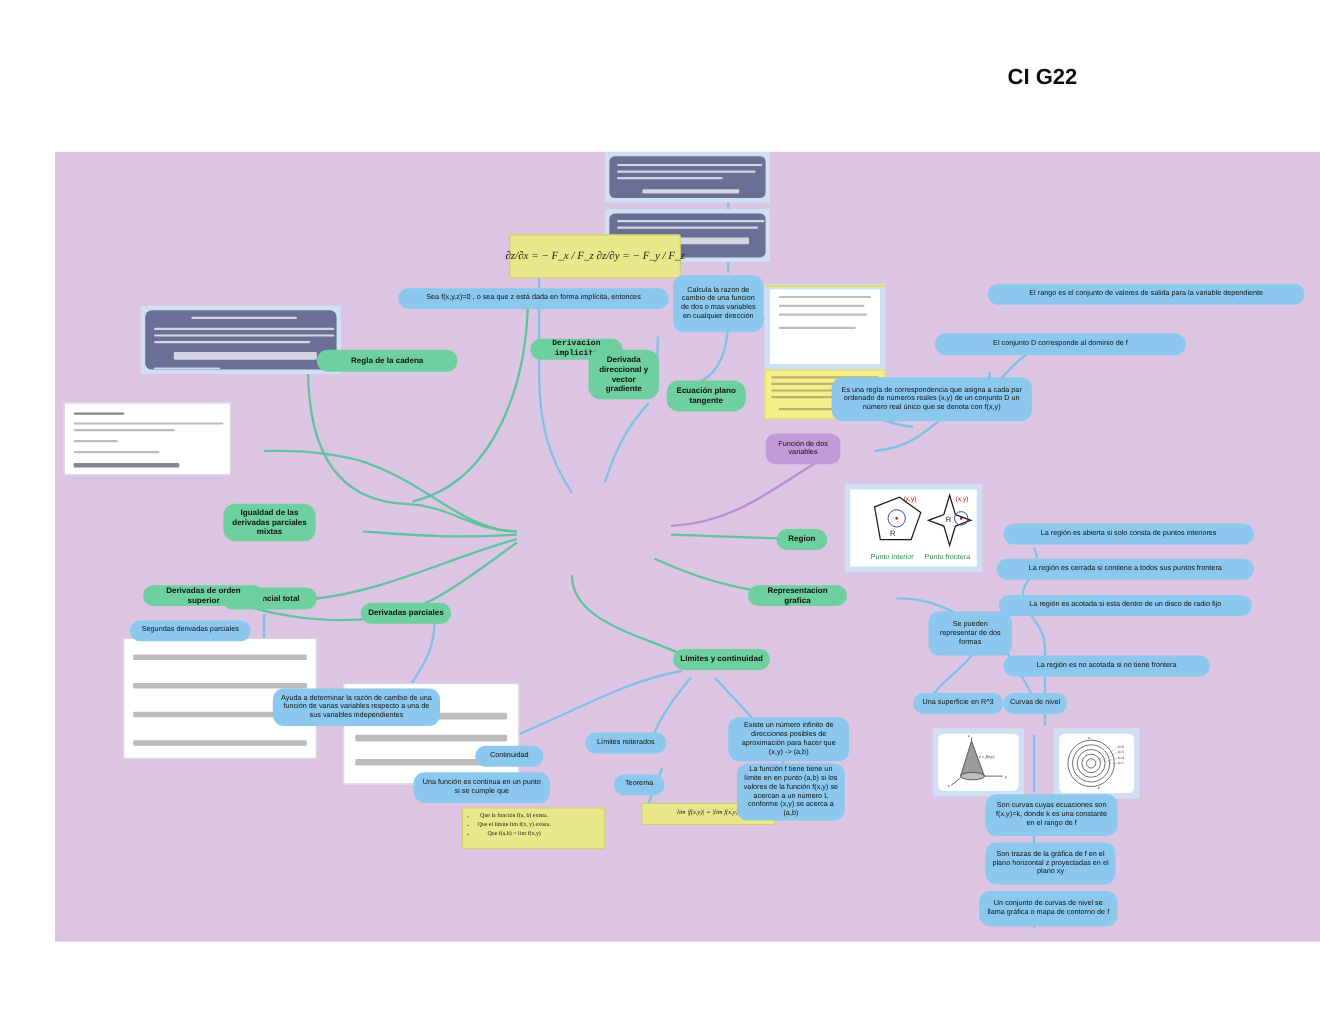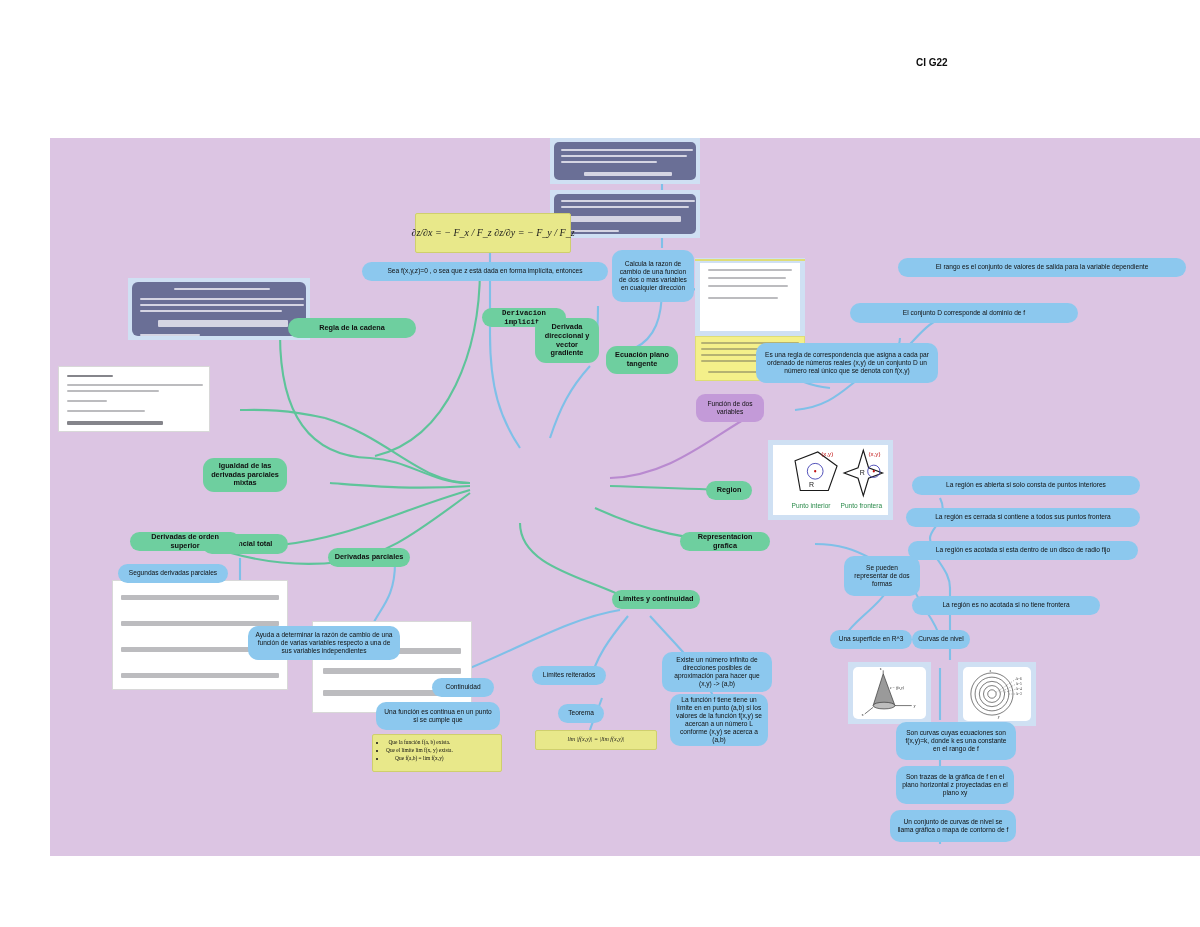--- a/index.html
+++ b/index.html
@@ -2,21 +2,21 @@
 <html><head>
 <meta charset="utf-8">
 <style>
   html,body{margin:0;padding:0;background:#ffffff;}
   body{width:1200px;height:927px;position:relative;
        font-family:"Liberation Sans",sans-serif;
        -webkit-font-smoothing:antialiased;overflow:hidden;}
 
   
   #header{position:absolute;left:916px;top:56px;width:280px;
-          font-size:10px;font-weight:700;color:#0d0d0d;line-height:1.42;}
+          font-size:20px;font-weight:700;color:#0d0d0d;line-height:1.42;}
   #header div{white-space:nowrap;}
 
   
   #canvas{position:absolute;left:50px;top:138px;width:1150px;height:718px;
           background:#dcc5e3;overflow:hidden;}
 
   
   #links{position:absolute;left:0;top:0;width:1150px;height:718px;}
   .ln-g{fill:none;stroke:#5ec49a;stroke-width:2.1;}
   .ln-b{fill:none;stroke:#7fc0e8;stroke-width:2.1;}
@@ -27,21 +27,21 @@
         display:flex;align-items:center;justify-content:center;
         text-align:center;border-radius:9px;padding:3px 6px;
         line-height:1.22;color:#101010;}
 
   .n-center{background:#49b3da;border-radius:10px;
             font-size:15.5px;font-weight:700;letter-spacing:.2px;
             color:#0a0a0a;line-height:1.3;}
   .n-green{background:#6ecf9f;font-size:7.3px;font-weight:600;border-radius:11px;}
   .n-blue{background:#8cc8ee;font-size:6.6px;border-radius:10px;}
   .n-purple{background:#c39ad8;font-size:6.6px;border-radius:9px;}
-  .n-yellow{background:#e8e88a;border:1px solid #cfcf6d;font-size:7px;border-radius:2px;}
+  .n-yellow{background:#e8e88a;border:1px solid #cfcf6d;font-size:7px;border-radius:2px;margin-left:48px;}
 
   
   .pic{position:absolute;box-sizing:border-box;overflow:hidden;
        background:#ffffff;border:1px solid #d8d8d8;}
   .pic.frame{background:#cfe0f3;padding:5px;border:none;}
   .pic .inner{width:100%;height:100%;background:#fff;position:relative;overflow:hidden;}
   .pic.slate{background:#6a6f96;border:none;border-radius:6px;}
   .pic.slateframe{background:#cfe0f3;padding:4px;border:none;}
 
   

